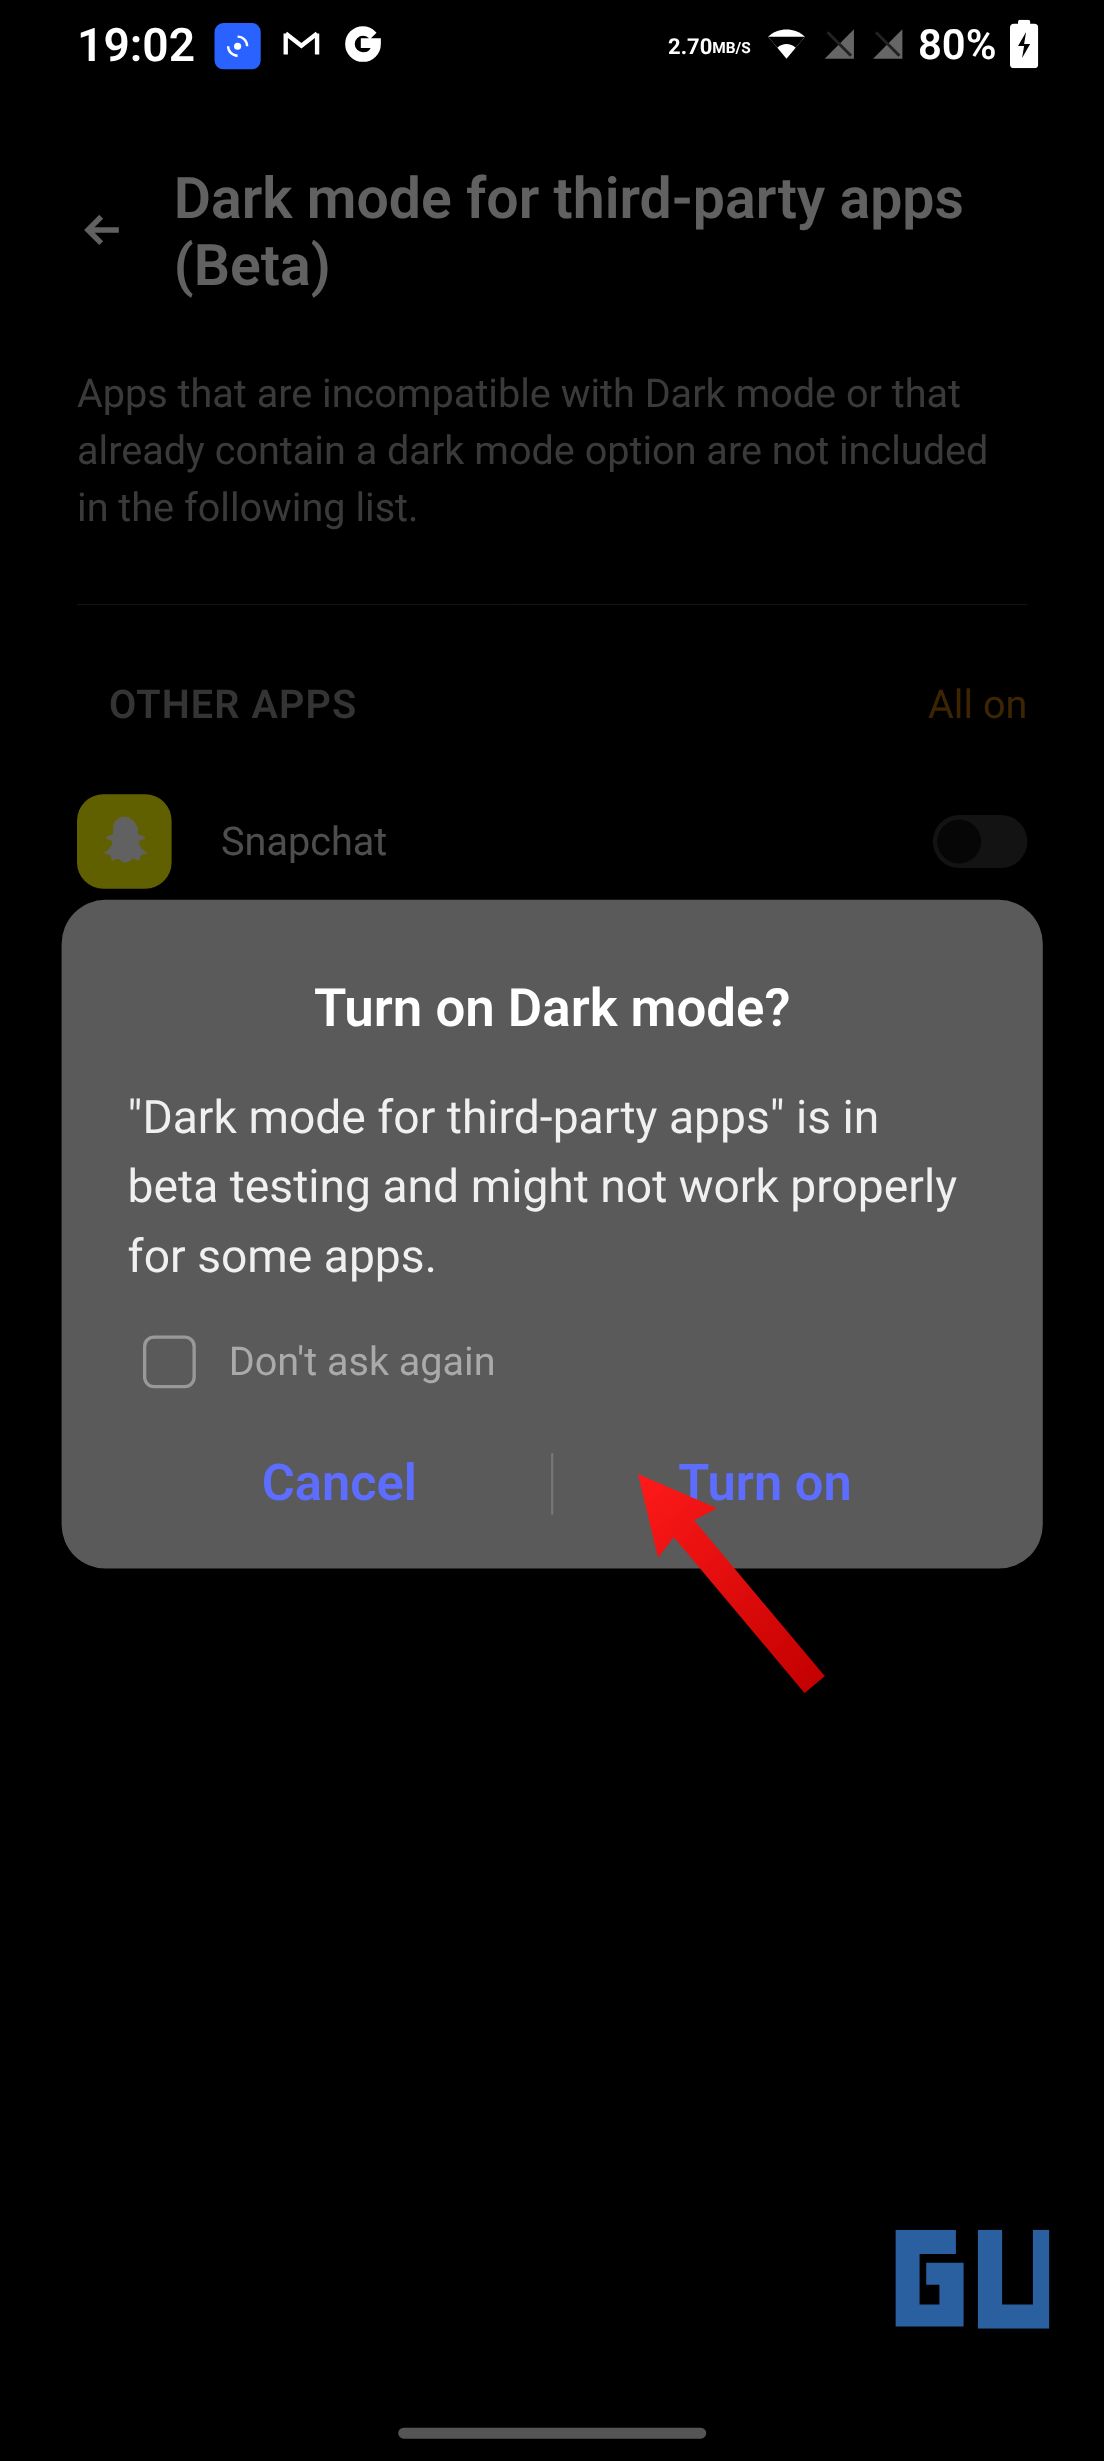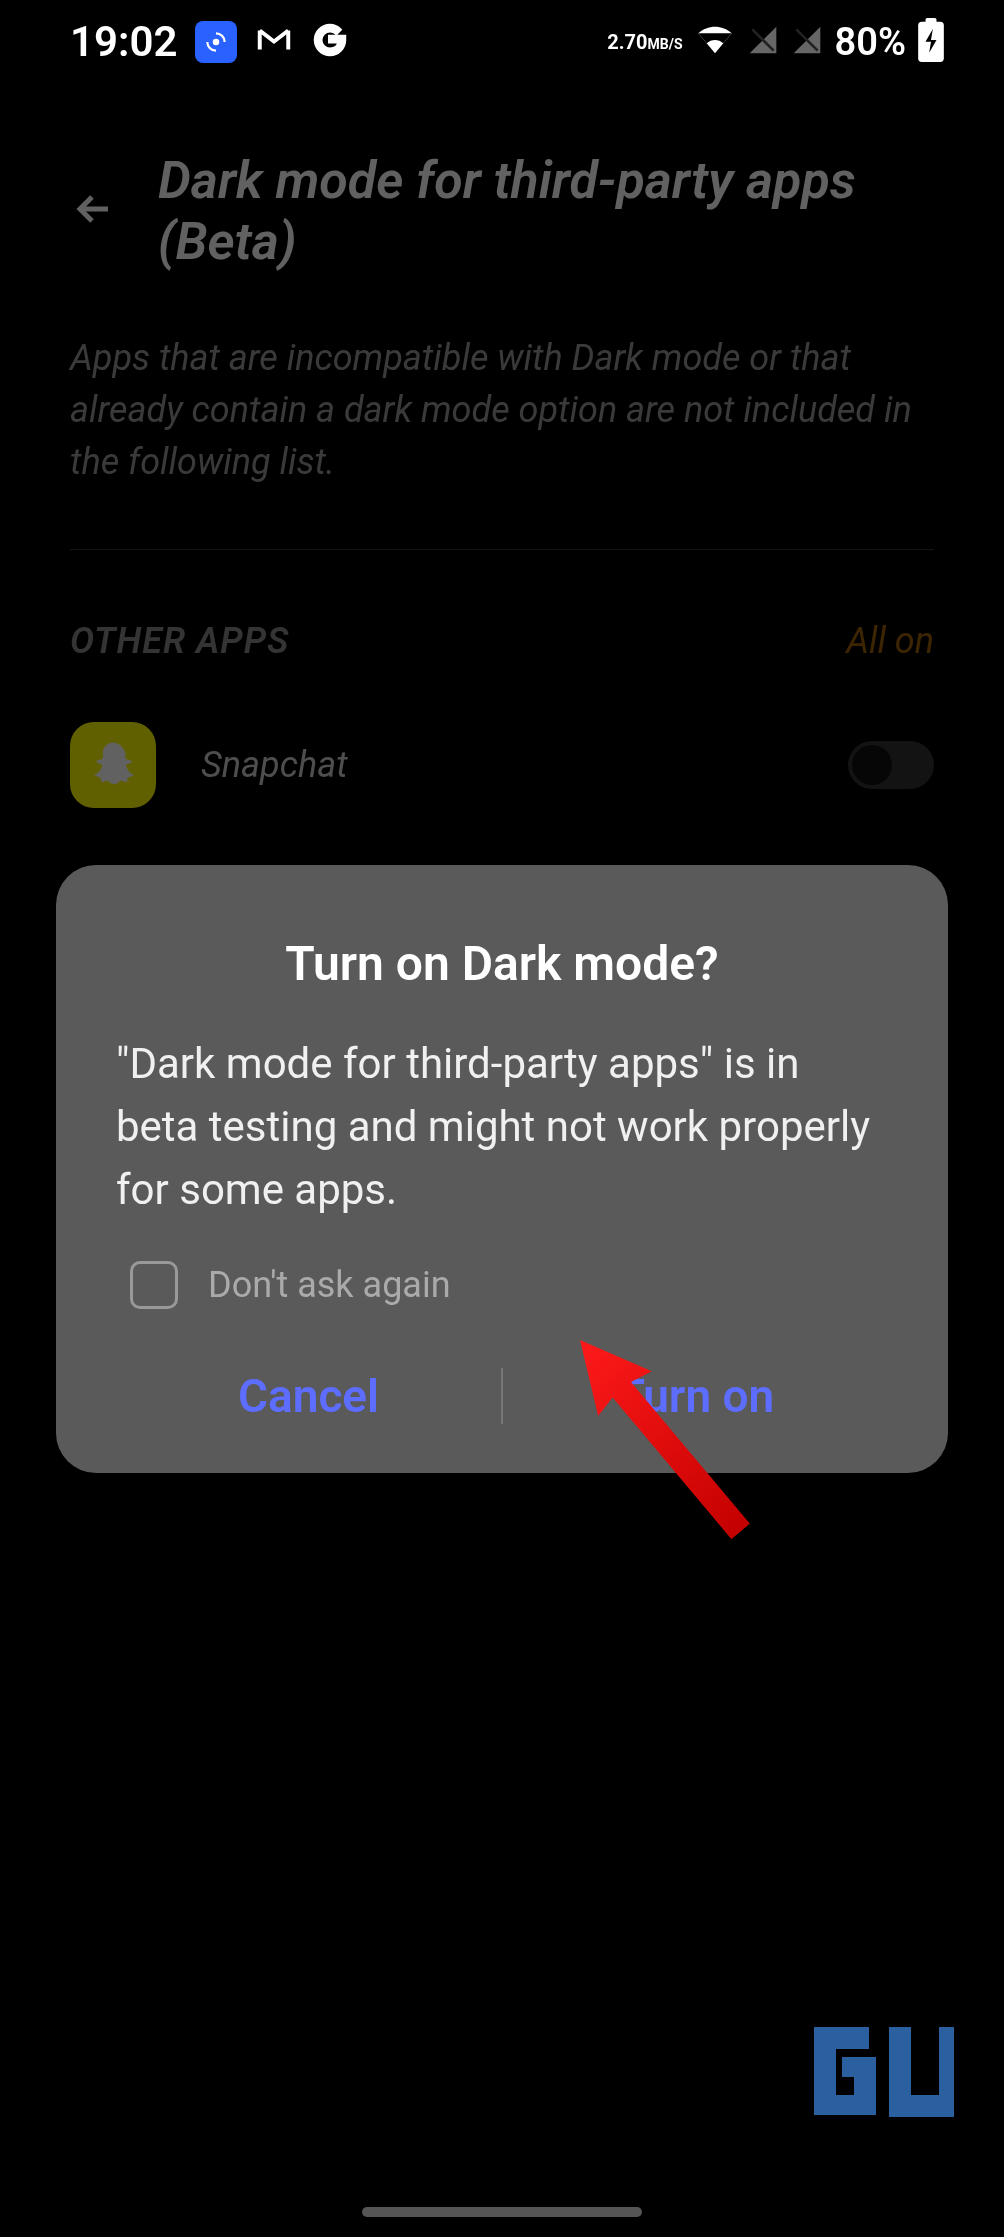--- a/index.html
+++ b/index.html
@@ -70,21 +70,20 @@
     }
     
     .bg-content {
       position: absolute;
       top: 90px;
       left: 0;
       right: 0;
       bottom: 0;
       padding: 0 70px;
       opacity: 0.38;
-      font-style: italic;
     }
     .bg-header {
       display: flex;
       align-items: center;
       gap: 40px;
       padding: 60px 0 30px 0;
     }
     .back-arrow {
       width: 48px;
       height: 48px;
@@ -105,20 +104,21 @@
       display: flex;
       justify-content: space-between;
       align-items: center;
       padding: 70px 0 40px 0;
     }
     .section-title {
       font-size: 36px;
       font-weight: 600;
       color: #888;
       letter-spacing: 1px;
+      margin-left: 29px;
     }
     .all-on {
       font-size: 36px;
       color: #a16207;
     }
     .app-row {
       display: flex;
       align-items: center;
       gap: 45px;
       padding: 20px 0;
@@ -150,21 +150,21 @@
       left: 4px;
       top: 4px;
       width: 40px;
       height: 40px;
       background: #111;
       border-radius: 20px;
     }
     
     .dialog {
       position: absolute;
-      top: 865px;
+      top: 818px;
       left: 56px;
       right: 56px;
       background: #5a5a5a;
       border-radius: 40px;
       padding: 70px 60px 40px 60px;
       z-index: 10;
     }
     .dialog-title {
       font-size: 48px;
       font-weight: 600;

